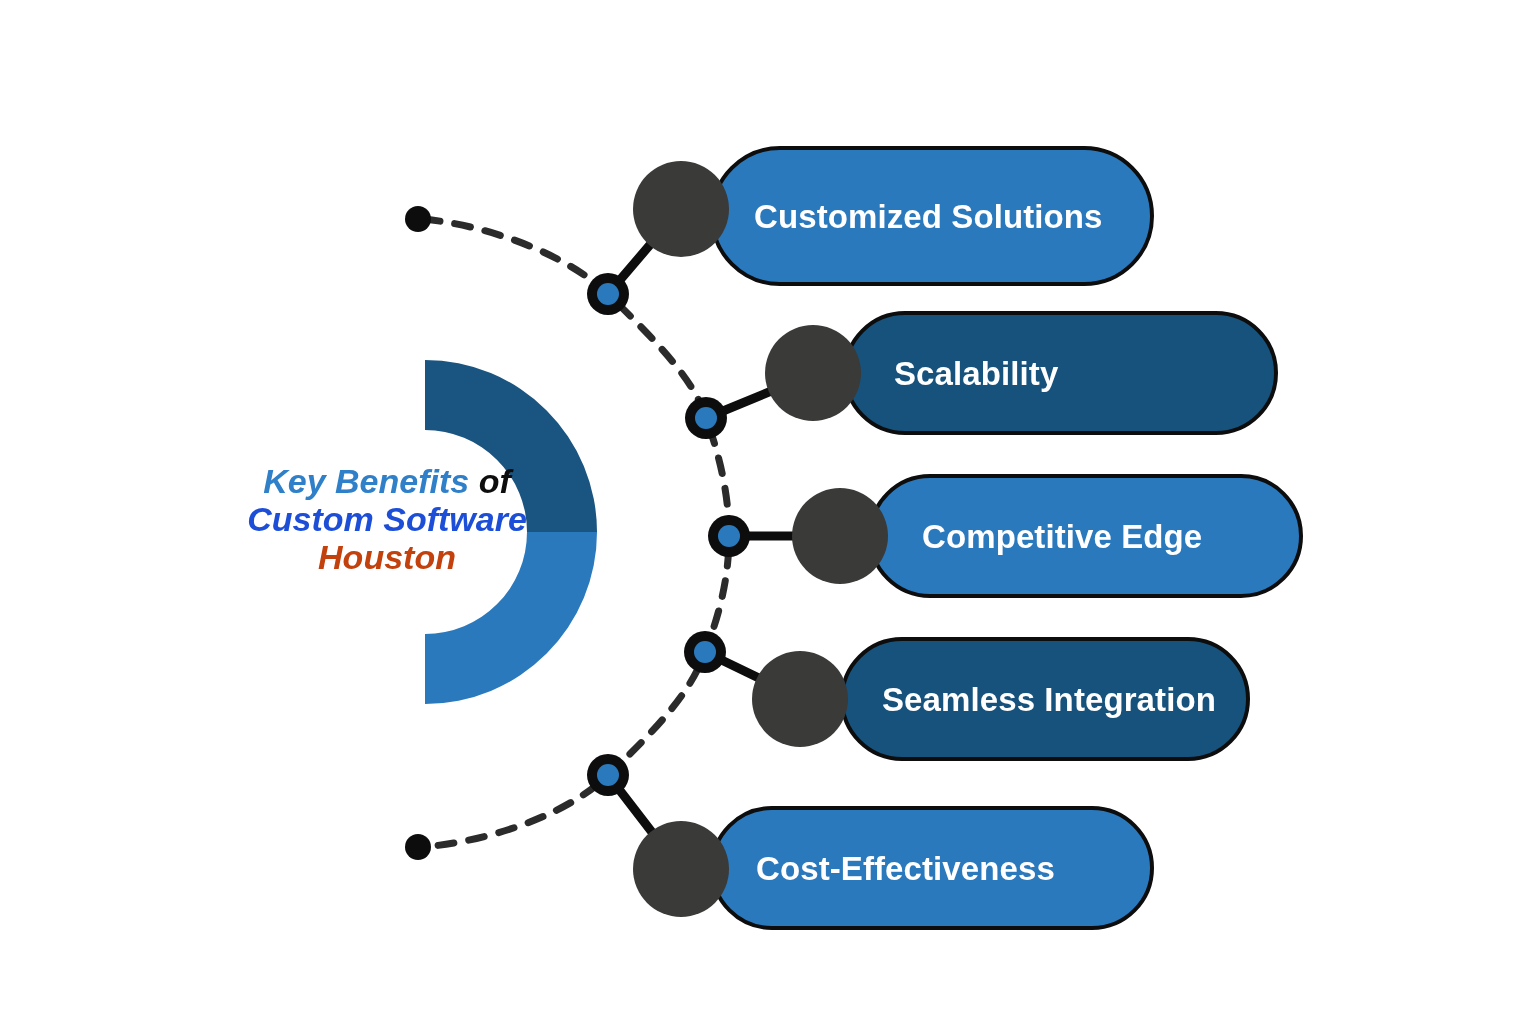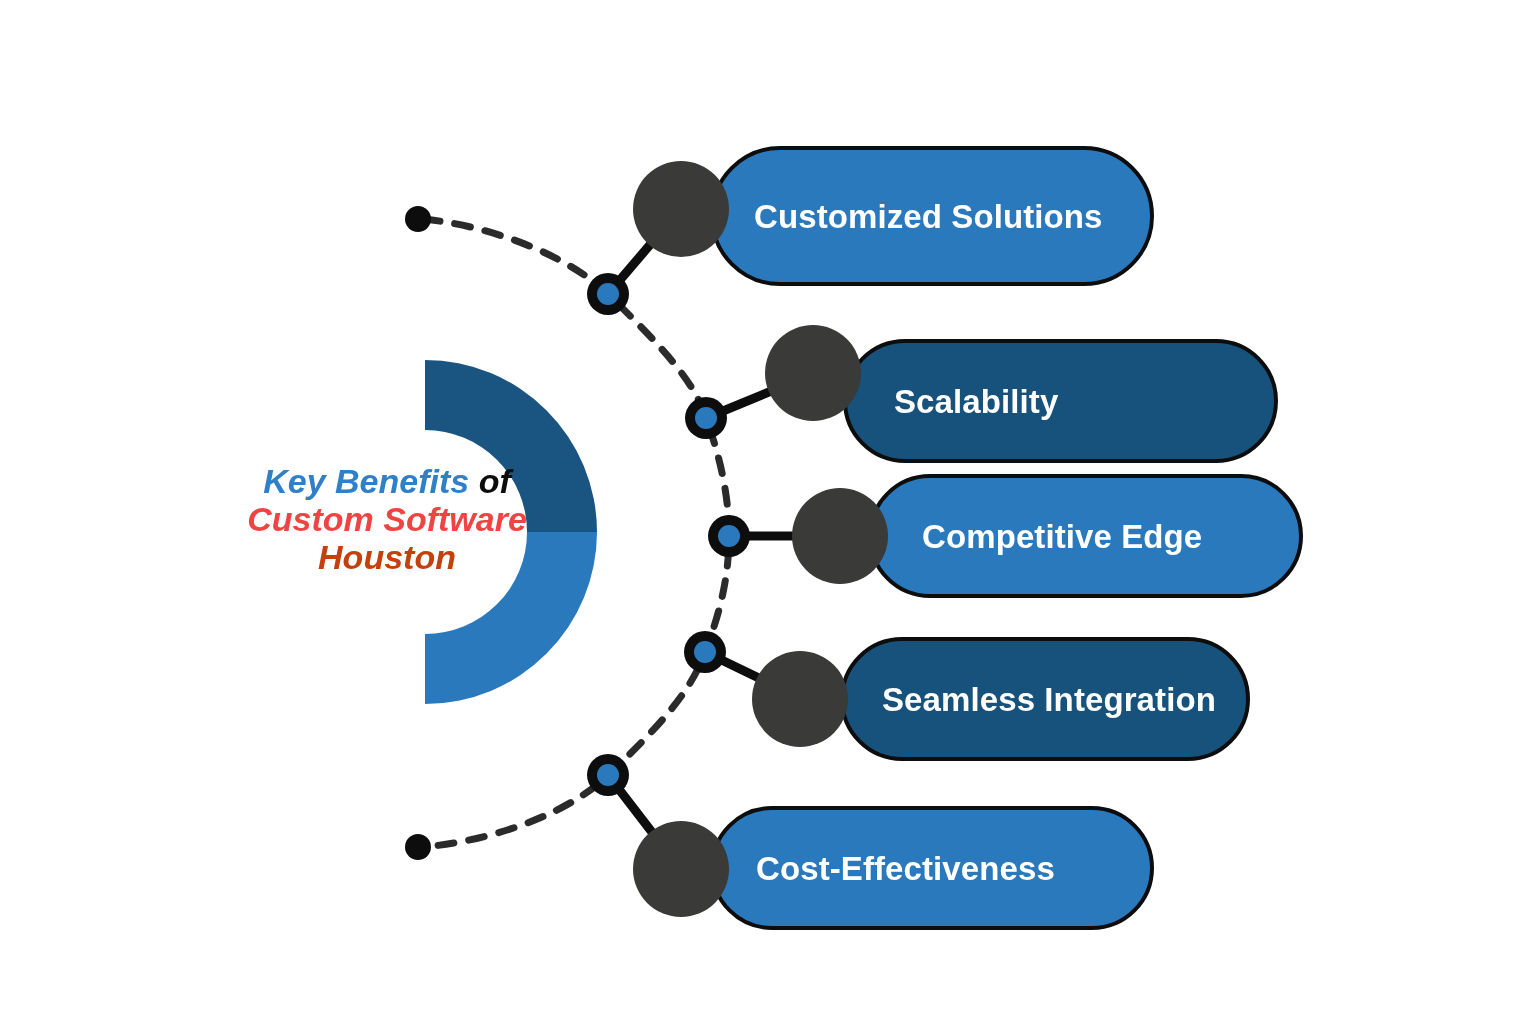--- a/index.html
+++ b/index.html
@@ -62,21 +62,21 @@
     line-height: 1.12;
     font-style: italic;
   }
   #title-block .tline {
     font-weight: bold;
     font-size: 34px;
     white-space: nowrap;
   }
   .t-key     { color: #2F80C8; }
   .t-of      { color: #0d0d0d; }
-  .t-mid     { color: #ef4444; }
+  .t-mid     { color: #1d4ed8; }
   .t-city    { color: #c2410c; }
 </style>
 </head>
 <body>
 
 <div id="canvas">
 
   <svg id="artwork" viewBox="0 0 1536 1024">
 
     <g>
@@ -109,21 +109,21 @@
   <div class="knob" style="left:633px; top:161px; width:96px; height:96px;"></div>
   <div class="knob" style="left:765px; top:325px; width:96px; height:96px;"></div>
   <div class="knob" style="left:792px; top:488px; width:96px; height:96px;"></div>
   <div class="knob" style="left:752px; top:651px; width:96px; height:96px;"></div>
   <div class="knob" style="left:633px; top:821px; width:96px; height:96px;"></div>
 
   <div class="pill" style="left:710px; top:146px; width:444px; height:140px; background:#2B79BD; padding-left:40px;">
     <span class="pill-label">Customized Solutions</span>
   </div>
 
-  <div class="pill" style="left:843px; top:311px; width:435px; height:124px; background:#16527C; padding-left:47px;margin-top:28px;">
+  <div class="pill" style="left:843px; top:311px; width:435px; height:124px; background:#16527C; padding-left:47px;">
     <span class="pill-label">Scalability</span>
   </div>
 
   <div class="pill" style="left:840px; top:637px; width:410px; height:124px; background:#16527C; padding-left:38px;">
     <span class="pill-label">Seamless Integration</span>
   </div>
 
   <div class="pill" style="left:868px; top:474px; width:435px; height:124px; background:#2B79BD; padding-left:50px;">
     <span class="pill-label">Competitive Edge</span>
   </div>

